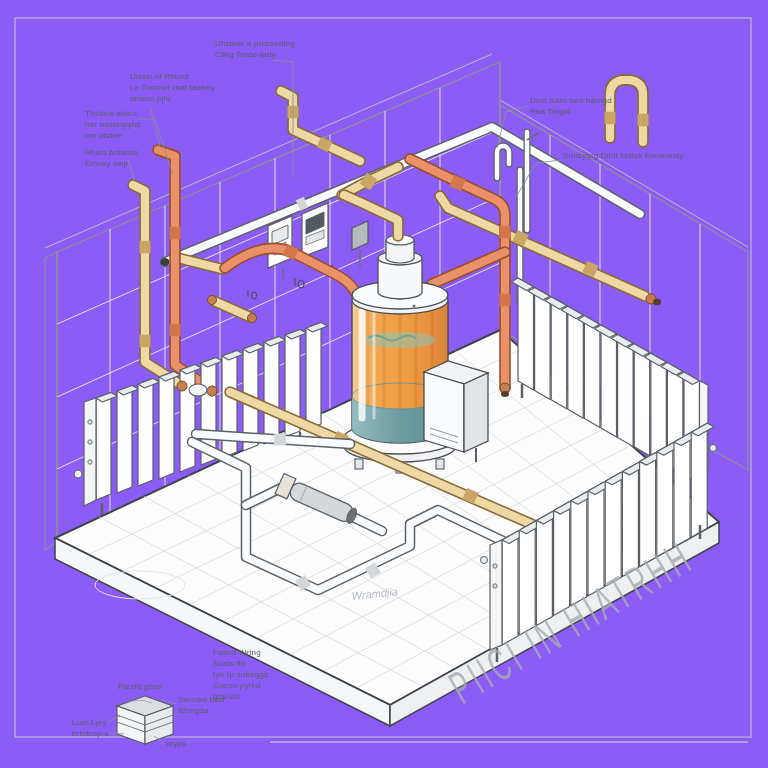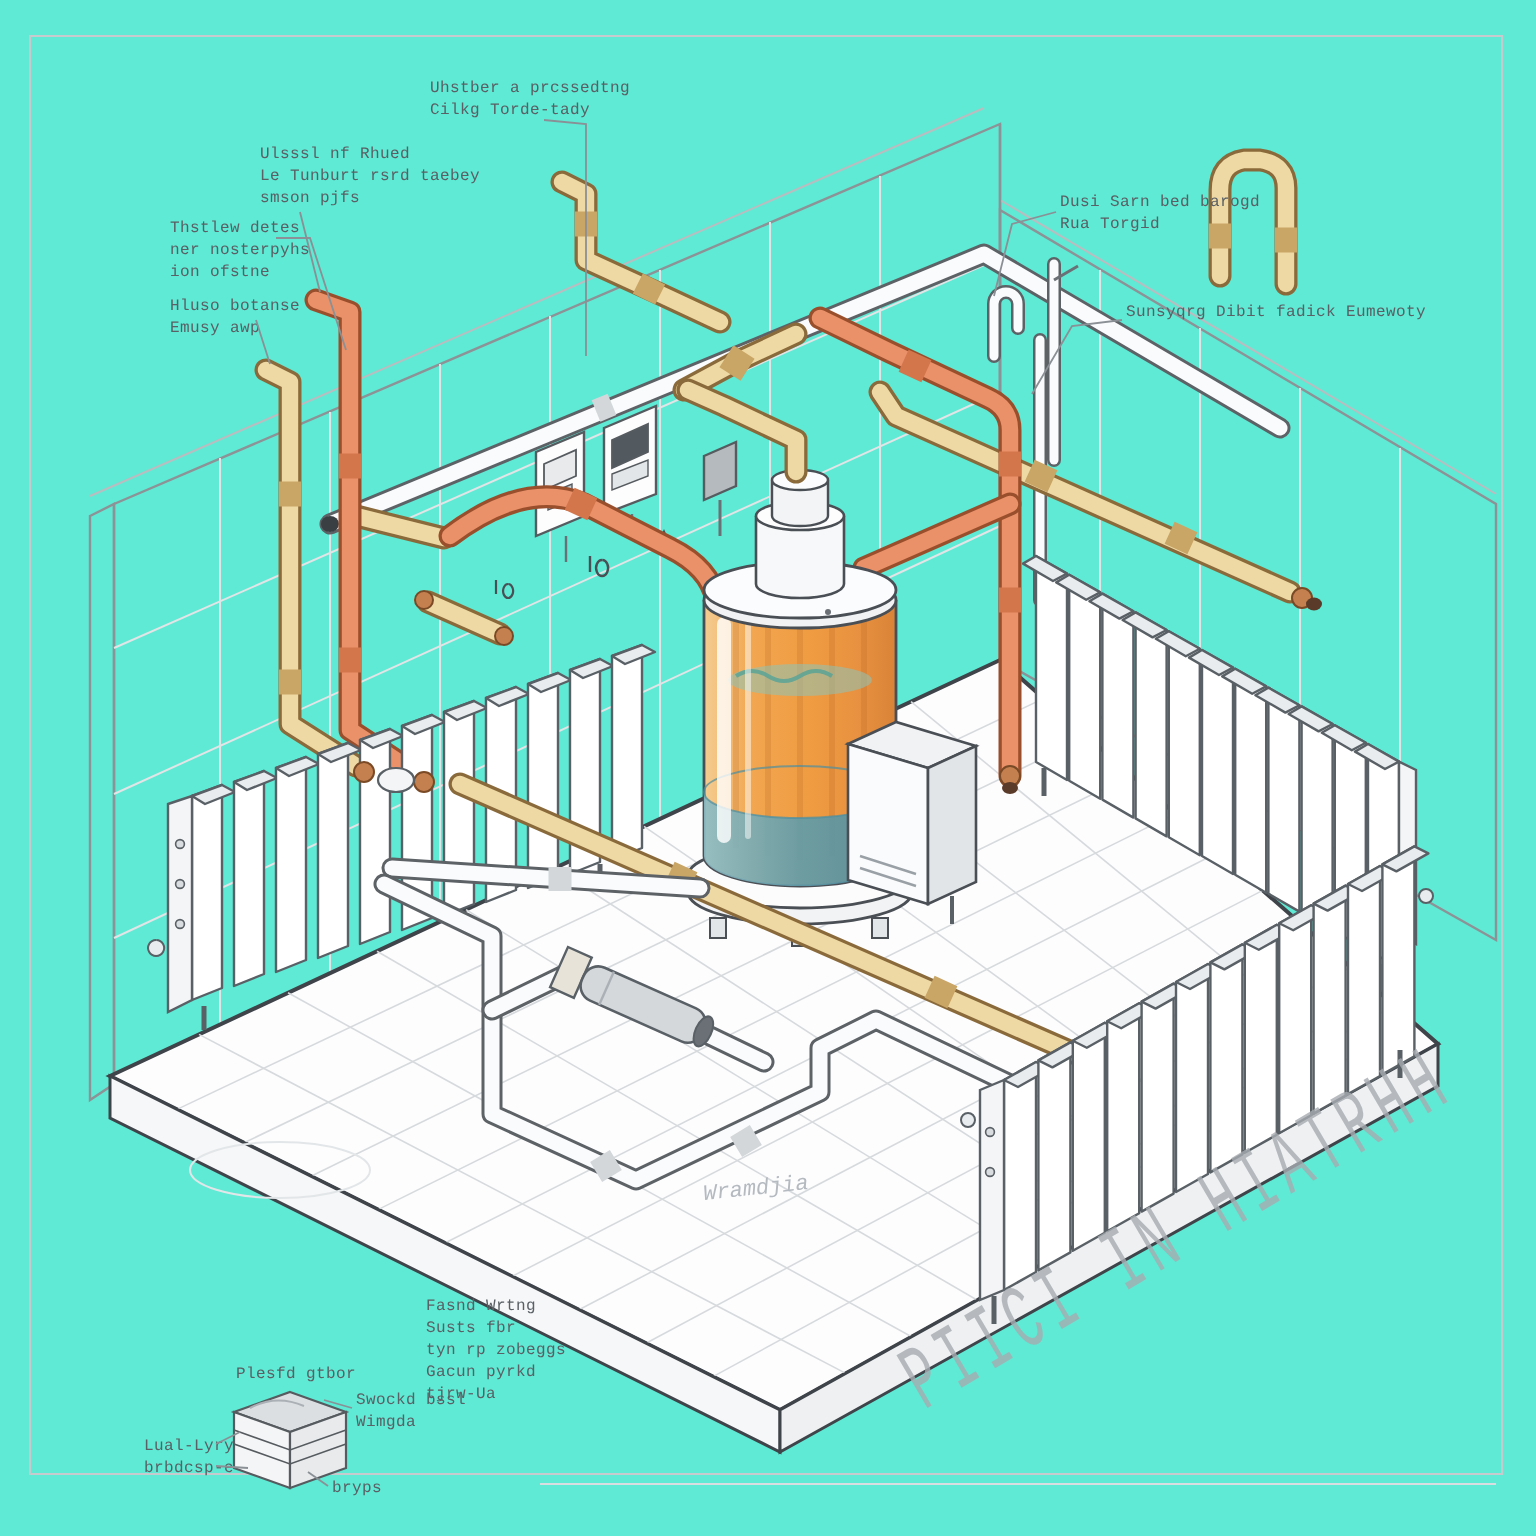--- a/index.html
+++ b/index.html
@@ -1,17 +1,17 @@
 <!DOCTYPE html>
 <html><head>
 <meta charset="utf-8">
 <style>
   html,body{margin:0;padding:0;background:#ffffff;}
-  .canvas{position:relative;width:768px;height:768px;background:#5eead4;overflow:hidden;
-          font-family:Liberation Mono, monospace;}
+  .canvas{position:relative;width:768px;height:768px;background:#8b5cf6;overflow:hidden;
+          font-family:Liberation Sans, sans-serif;}
   svg{position:absolute;left:0;top:0;}
   
   .pp{fill:none;stroke-linecap:round;stroke-linejoin:round;}
   .tan-o{stroke:#8a6a3a;stroke-width:11.5;}
   .tan-i{stroke:#eed9a4;stroke-width:8.2;}
   .sal-o{stroke:#9a4f2c;stroke-width:11.5;}
   .sal-i{stroke:#ea9169;stroke-width:8.2;}
   .wht-o{stroke:#5d6267;stroke-width:10.5;}
   .wht-i{stroke:#fafbfc;stroke-width:7.5;}
   .thin-o{stroke:#5d6267;stroke-width:7;}

